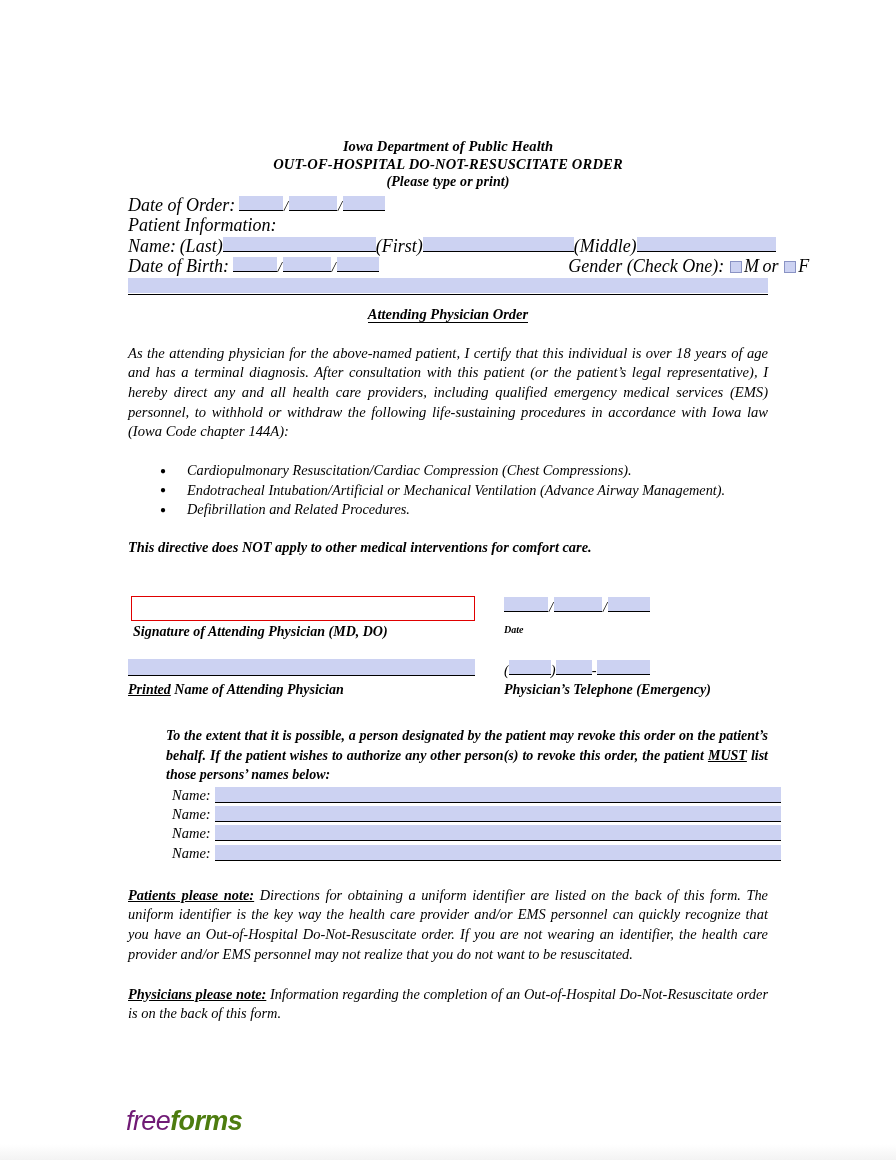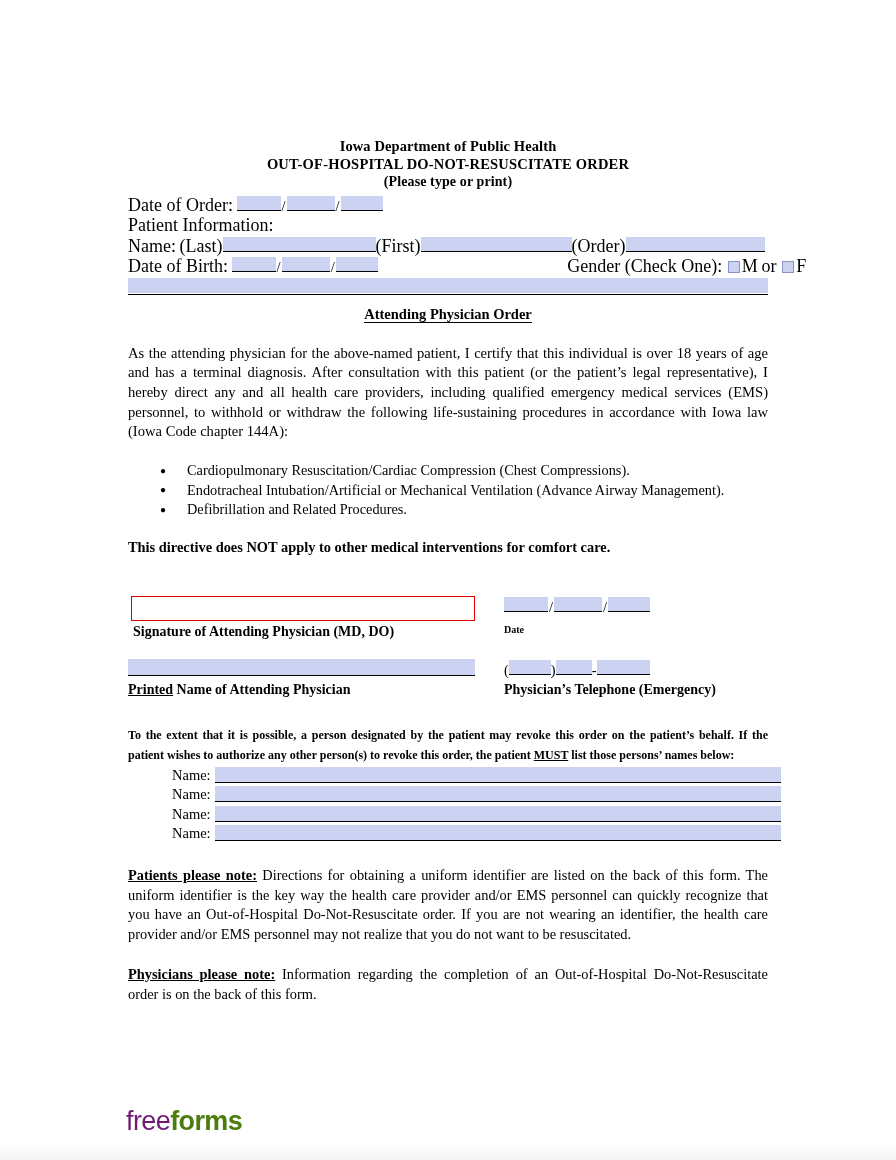--- a/index.html
+++ b/index.html
@@ -15,20 +15,21 @@
     position: relative;
     overflow: hidden;
   }
 
   .page {
     position: absolute;
     left: 0; top: 0;
     width: 896px;
     height: 1160px;
     background: #ffffff;
+    font-style: italic;
   }
 
   .page-shadow {
     position: absolute;
     left: 0;
     bottom: 0;
     width: 896px;
     height: 26px;
     background: linear-gradient(to bottom, #ffffff 0%, #ffffff 40%, #f3f3f3 100%);
     pointer-events: none;
@@ -215,24 +216,25 @@
     position: absolute;
     left: 376px;
     top: 96px;
     font-weight: bold;
     font-size: 14px;
     white-space: nowrap;
   }
 
   .revoke-para {
     font-weight: bold;
-    font-size: 12px;
+    font-size: 14px;
     line-height: 19.7px;
     text-align: justify;
     margin-top: 22px;
+    margin-left: 38px;
   }
 
   .name-rows { margin-top: 1px; }
   .name-row {
     font-size: 14.5px;
     line-height: 19.2px;
     white-space: nowrap;
     padding-left: 44px;
   }
   .name-row .nf {
@@ -287,21 +289,21 @@
       <span class="lbl">Date of Order:</span>
       <span class="fill d-seg-a"></span><span class="slash">/</span><span class="fill d-seg-b"></span><span class="slash">/</span><span class="fill d-seg-c"></span>
     </div>
 
     <div class="row">
       <span class="lbl">Patient Information:</span>
     </div>
 
     <div class="row">
       <span class="lbl">Name:</span>
-      <span class="lbl">(Last)</span><span class="fill" style="width:153px;"></span><span class="lbl">(First)</span><span class="fill" style="width:151px;"></span><span class="lbl">(Order)</span><span class="fill" style="width:139px;"></span>
+      <span class="lbl">(Last)</span><span class="fill" style="width:153px;"></span><span class="lbl">(First)</span><span class="fill" style="width:151px;"></span><span class="lbl">(Middle)</span><span class="fill" style="width:139px;"></span>
     </div>
 
 
     <div class="row">
       <span class="lbl">Date of Birth:</span>
       <span class="fill d-seg-a"></span><span class="slash">/</span><span class="fill d-seg-b"></span><span class="slash">/</span><span class="fill d-seg-c"></span>
       <span style="display:inline-block;width:186px;"></span><span class="lbl">Gender (Check One):</span>
       <span class="cbox"></span><span class="lbl">M</span>
       <span class="lbl">or</span>
       <span class="cbox"></span><span class="lbl">F</span>

